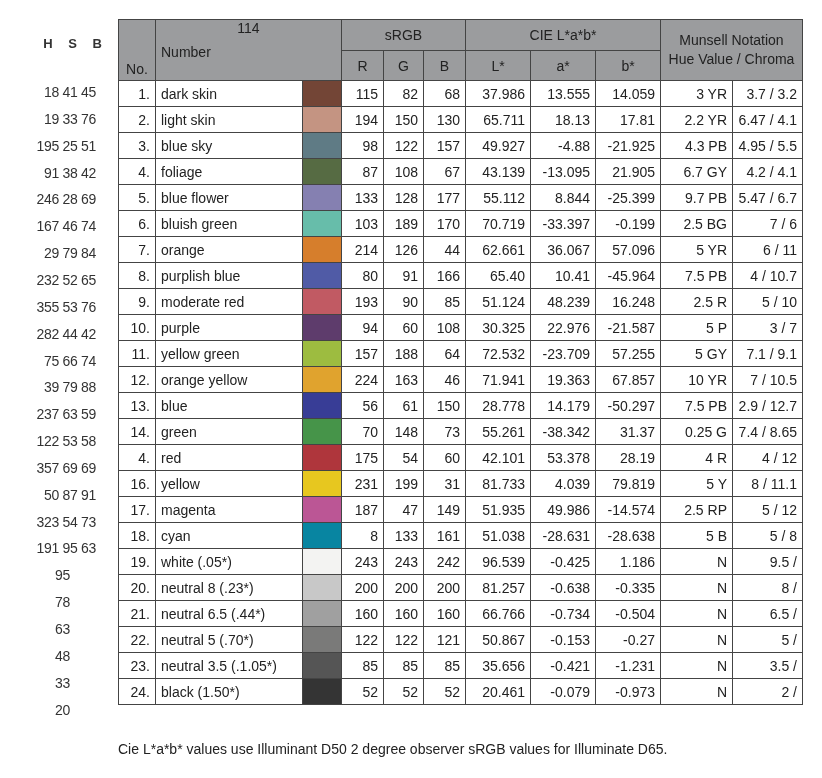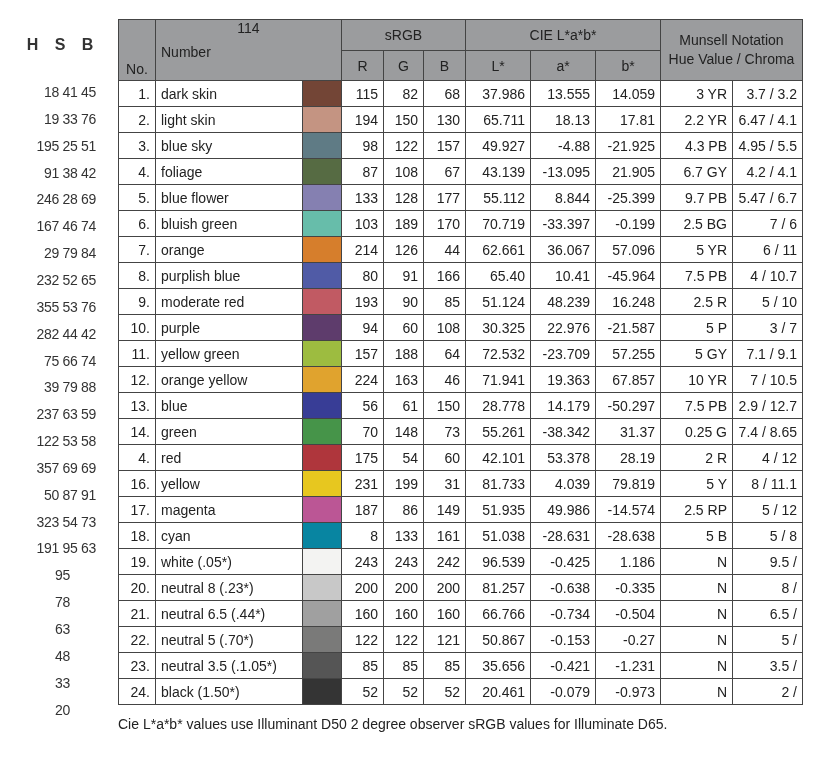--- a/index.html
+++ b/index.html
@@ -1,34 +1,34 @@
 <!DOCTYPE html>
 <html><head>
 <meta charset="utf-8">
 <style>
   html, body { margin: 0; padding: 0; background: #ffffff; }
   body { width: 822px; height: 778px; position: relative; overflow: hidden;
          font-family: "Liberation Sans", "DejaVu Sans", sans-serif; color: #222; }
   .hsb { position: absolute; left: 0; top: 0; width: 110px; }
-  .hsb-title { position: absolute; left: 18px; top: 36px; width: 90px; text-align: center;
-               font-weight: bold; font-size: 16px; letter-spacing: 6px; color: #333; }
+  .hsb-title { position: absolute; left: 18px; top: 36px; width: 90px; text-align: right;
+               font-weight: bold; font-size: 13px; letter-spacing: 6px; color: #333; }
   .hsb-val { position: absolute; right: 14px; width: 100px; text-align: right;
              font-size: 14px; color: #333; letter-spacing: -0.3px; }
   table.cc { position: absolute; left: 118px; top: 19px; border-collapse: collapse;
              font-family: "Liberation Sans Narrow", "Liberation Sans", sans-serif; font-size: 14px; }
   table.cc td, table.cc th { border: 1.5px solid #444; padding: 0 5px; height: 25.8px; box-sizing: border-box; }
   table.cc th { background: #9b9c9e; font-weight: normal; color: #222; font-size: 14px; }
   th.h114 { text-align: center; vertical-align: top; padding-top: 6px; }
   .head-no { text-align: center; vertical-align: bottom; padding-bottom: 3px !important; }
   .sub-number { display: block; text-align: left; padding-top: 8px; }
   td.num { text-align: right; }
   td.name { text-align: left; margin-top: 46px; }
   td.sw { padding: 0 !important; width: 38px; }
   td.sw div { width: 100%; height: 100%; min-height: 25px; }
-  .footnote { position: absolute; left: 118px; top: 716px; font-size: 14px; color: #222; }
+  .footnote { position: absolute; left: 118px; top: 741px; font-size: 14px; color: #222; }
   .c-no { width: 37px; } .c-name { width: 147px; } .c-sw { width: 39px; }
   .c-r { width: 42px; } .c-g { width: 40px; } .c-b { width: 42px; }
   .c-l { width: 65px; } .c-a { width: 65px; } .c-bb { width: 65px; }
   .c-hue { width: 72px; } .c-vc { width: 70px; }
 </style>
 </head>
 <body>
 
 <div class="hsb">
   <div class="hsb-title">H S B</div>
@@ -313,21 +313,21 @@
         <td class="name">red</td>
         <td class="sw">
           <div style="background: rgb(175, 54, 60);"></div>
         </td>
         <td class="num">175</td>
         <td class="num">54</td>
         <td class="num">60</td>
         <td class="num">42.101</td>
         <td class="num">53.378</td>
         <td class="num">28.19</td>
-        <td class="num">2 R</td>
+        <td class="num">4 R</td>
         <td class="num">4 / 12</td>
       </tr>
       <tr>
         <td class="num">16.</td>
         <td class="name">yellow</td>
         <td class="sw">
           <div style="background: rgb(231, 199, 31);"></div>
         </td>
         <td class="num">231</td>
         <td class="num">199</td>
@@ -338,21 +338,21 @@
         <td class="num">5 Y</td>
         <td class="num">8 / 11.1</td>
       </tr>
       <tr>
         <td class="num">17.</td>
         <td class="name">magenta</td>
         <td class="sw">
           <div style="background: rgb(187, 86, 149);"></div>
         </td>
         <td class="num">187</td>
-        <td class="num">86</td>
+        <td class="num">47</td>
         <td class="num">149</td>
         <td class="num">51.935</td>
         <td class="num">49.986</td>
         <td class="num">-14.574</td>
         <td class="num">2.5 RP</td>
         <td class="num">5 / 12</td>
       </tr>
       <tr>
         <td class="num">18.</td>
         <td class="name">cyan</td>

